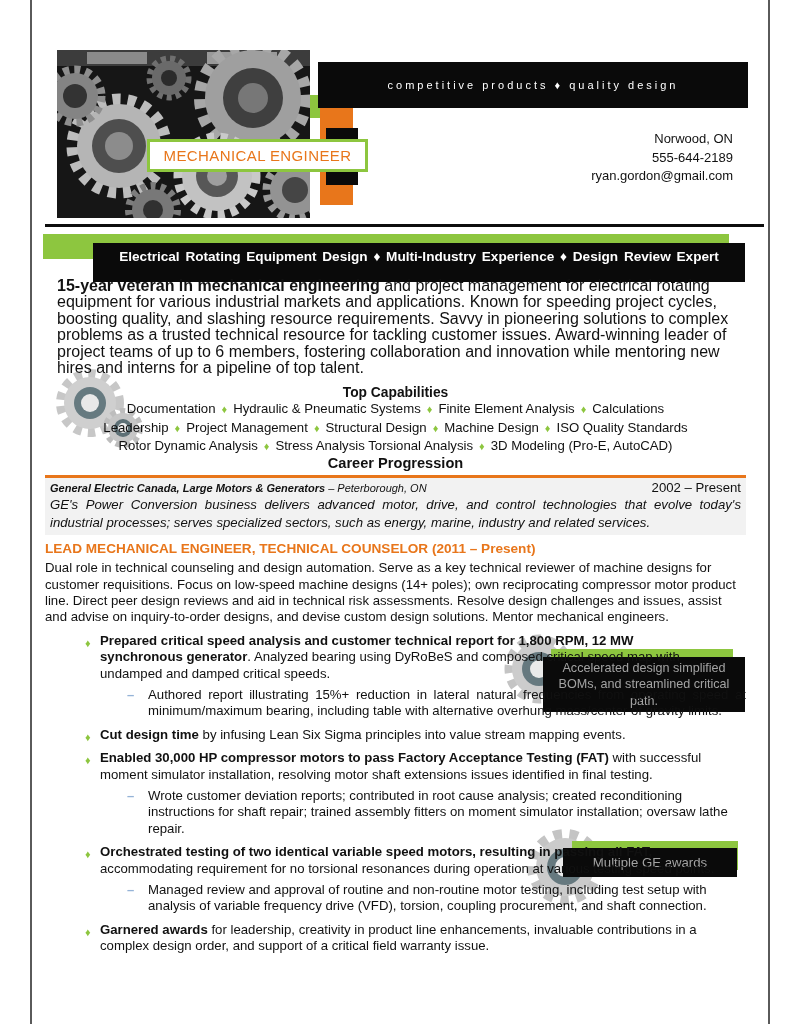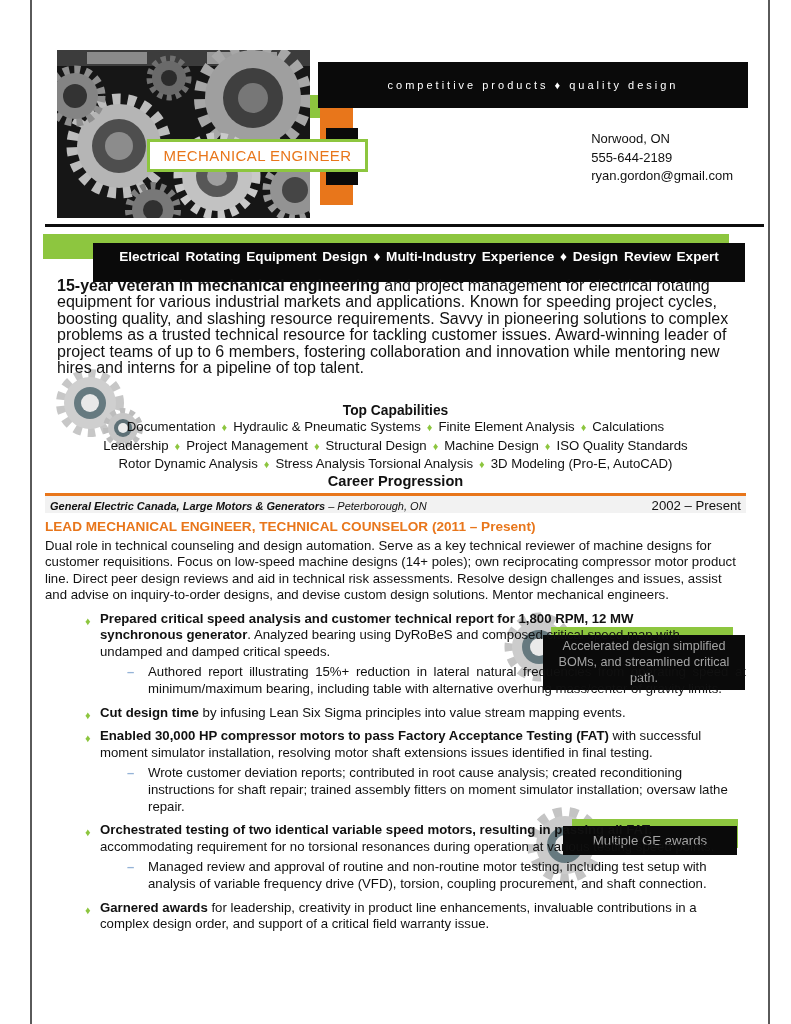--- a/index.html
+++ b/index.html
@@ -16,33 +16,33 @@
   .green-sq{position:absolute;left:310px;top:95px;width:21px;height:23px;background:var(--green);}
   .black-sq{position:absolute;left:326px;top:128px;width:32px;height:57px;background:#0a0a0a;}
   .tagline-bar{position:absolute;left:318px;top:62px;width:430px;height:46px;background:#0a0a0a;
     color:#fff;font-size:11px;letter-spacing:3px;line-height:46px;text-align:center;white-space:nowrap;}
   .name-box{position:absolute;left:46px;top:61px;width:269px;height:41px;background:#fff;
     border:4px solid var(--orange);text-align:center;line-height:41px;font-size:26px;font-weight:bold;
     letter-spacing:-0.5px;white-space:nowrap;}
   .me-box{position:absolute;left:147px;top:139px;width:215px;height:27px;background:#fff;
     border:3px solid var(--green);text-align:center;line-height:27px;font-size:15px;font-weight:normal;
     color:var(--orange);letter-spacing:0.4px;white-space:nowrap;}
-  .contact{position:absolute;right:58px;top:130px;text-align:left;font-size:13px;line-height:18.5px;}
+  .contact{position:absolute;right:58px;top:130px;text-align:right;font-size:13px;line-height:18.5px;}
 
   .hr-black{position:absolute;left:45px;top:224px;width:719px;height:3px;background:#0d0d0d;}
   .banner-green{position:absolute;left:43px;top:234px;width:686px;height:25px;background:var(--green);}
   .banner-black{position:absolute;left:93px;top:243px;width:652px;height:39px;background:#0a0a0a;
     color:#fff;font-weight:bold;font-size:13.6px;line-height:27px;text-align:center;word-spacing:2px;white-space:nowrap;}
 
   
   #content{position:absolute;left:45px;top:278px;width:701px;}
   .summary{margin:0 0 0 12px;width:684px;font-size:16px;line-height:16.4px;}
   b.lead{font-weight:bold;}
 
-  .caps{margin-top:27px;text-align:center;}
+  .caps{margin-top:9px;text-align:center;}
   .caps-title{font-size:13.8px;font-weight:bold;}
   .cap-line{font-size:13.2px;line-height:17.2px;}
   .dia{color:var(--green);font-size:11px;margin:0 6px;}
   .gears-caps{position:absolute;left:8px;top:88px;width:94px;height:84px;}
 
   .career-title{text-align:center;font-size:14.6px;font-weight:bold;}
   .rule-orange{margin-top:4px;height:3px;background:var(--orange);}
   .ge-band{background:#f2f2f2;padding:2px 5px 0 5px;display:flex;justify-content:space-between;align-items:baseline;}
   .ge-name{font-size:11px;font-style:italic;}
   .ge-name b{font-weight:bold;}
@@ -178,20 +178,21 @@
         </div>
     </div>
 
     <div class="career-title">Career Progression</div>
     <div class="rule-orange"></div>
 
     <div class="ge-band">
       <span class="ge-name"><b>General Electric Canada, Large Motors &amp; Generators</b><span> – Peterborough, ON</span></span>
       <span class="ge-dates">2002 – Present</span>
     </div>
+    <p class="ge-blurb">GE's Power Conversion business delivers advanced motor, drive, and control technologies that evolve today's industrial processes; serves specialized sectors, such as energy, marine, industry and related services.</p>
 
     <div class="job-title">LEAD MECHANICAL ENGINEER, TECHNICAL COUNSELOR (2011 – Present)</div>
     <p class="job-summary">Dual role in technical counseling and design automation. Serve as a key technical reviewer of machine designs for customer requisitions. Focus on low-speed machine designs (14+ poles); own reciprocating compressor motor product line. Direct peer design reviews and aid in technical risk assessments. Resolve design challenges and issues, assist and advise on inquiry-to-order designs, and devise custom design solutions. Mentor mechanical engineers.</p>
 
     <div id="bullets">
 
       <div class="gear-art" id="co1-gear">
         <svg width="78" height="92" viewBox="0 0 78 92">
           <circle cx="39" cy="44" r="28" fill="none" stroke="#c4c4c4" stroke-width="13" stroke-dasharray="7.5 6.5"></circle>
           <circle cx="39" cy="44" r="27" fill="#cccccc"></circle>

